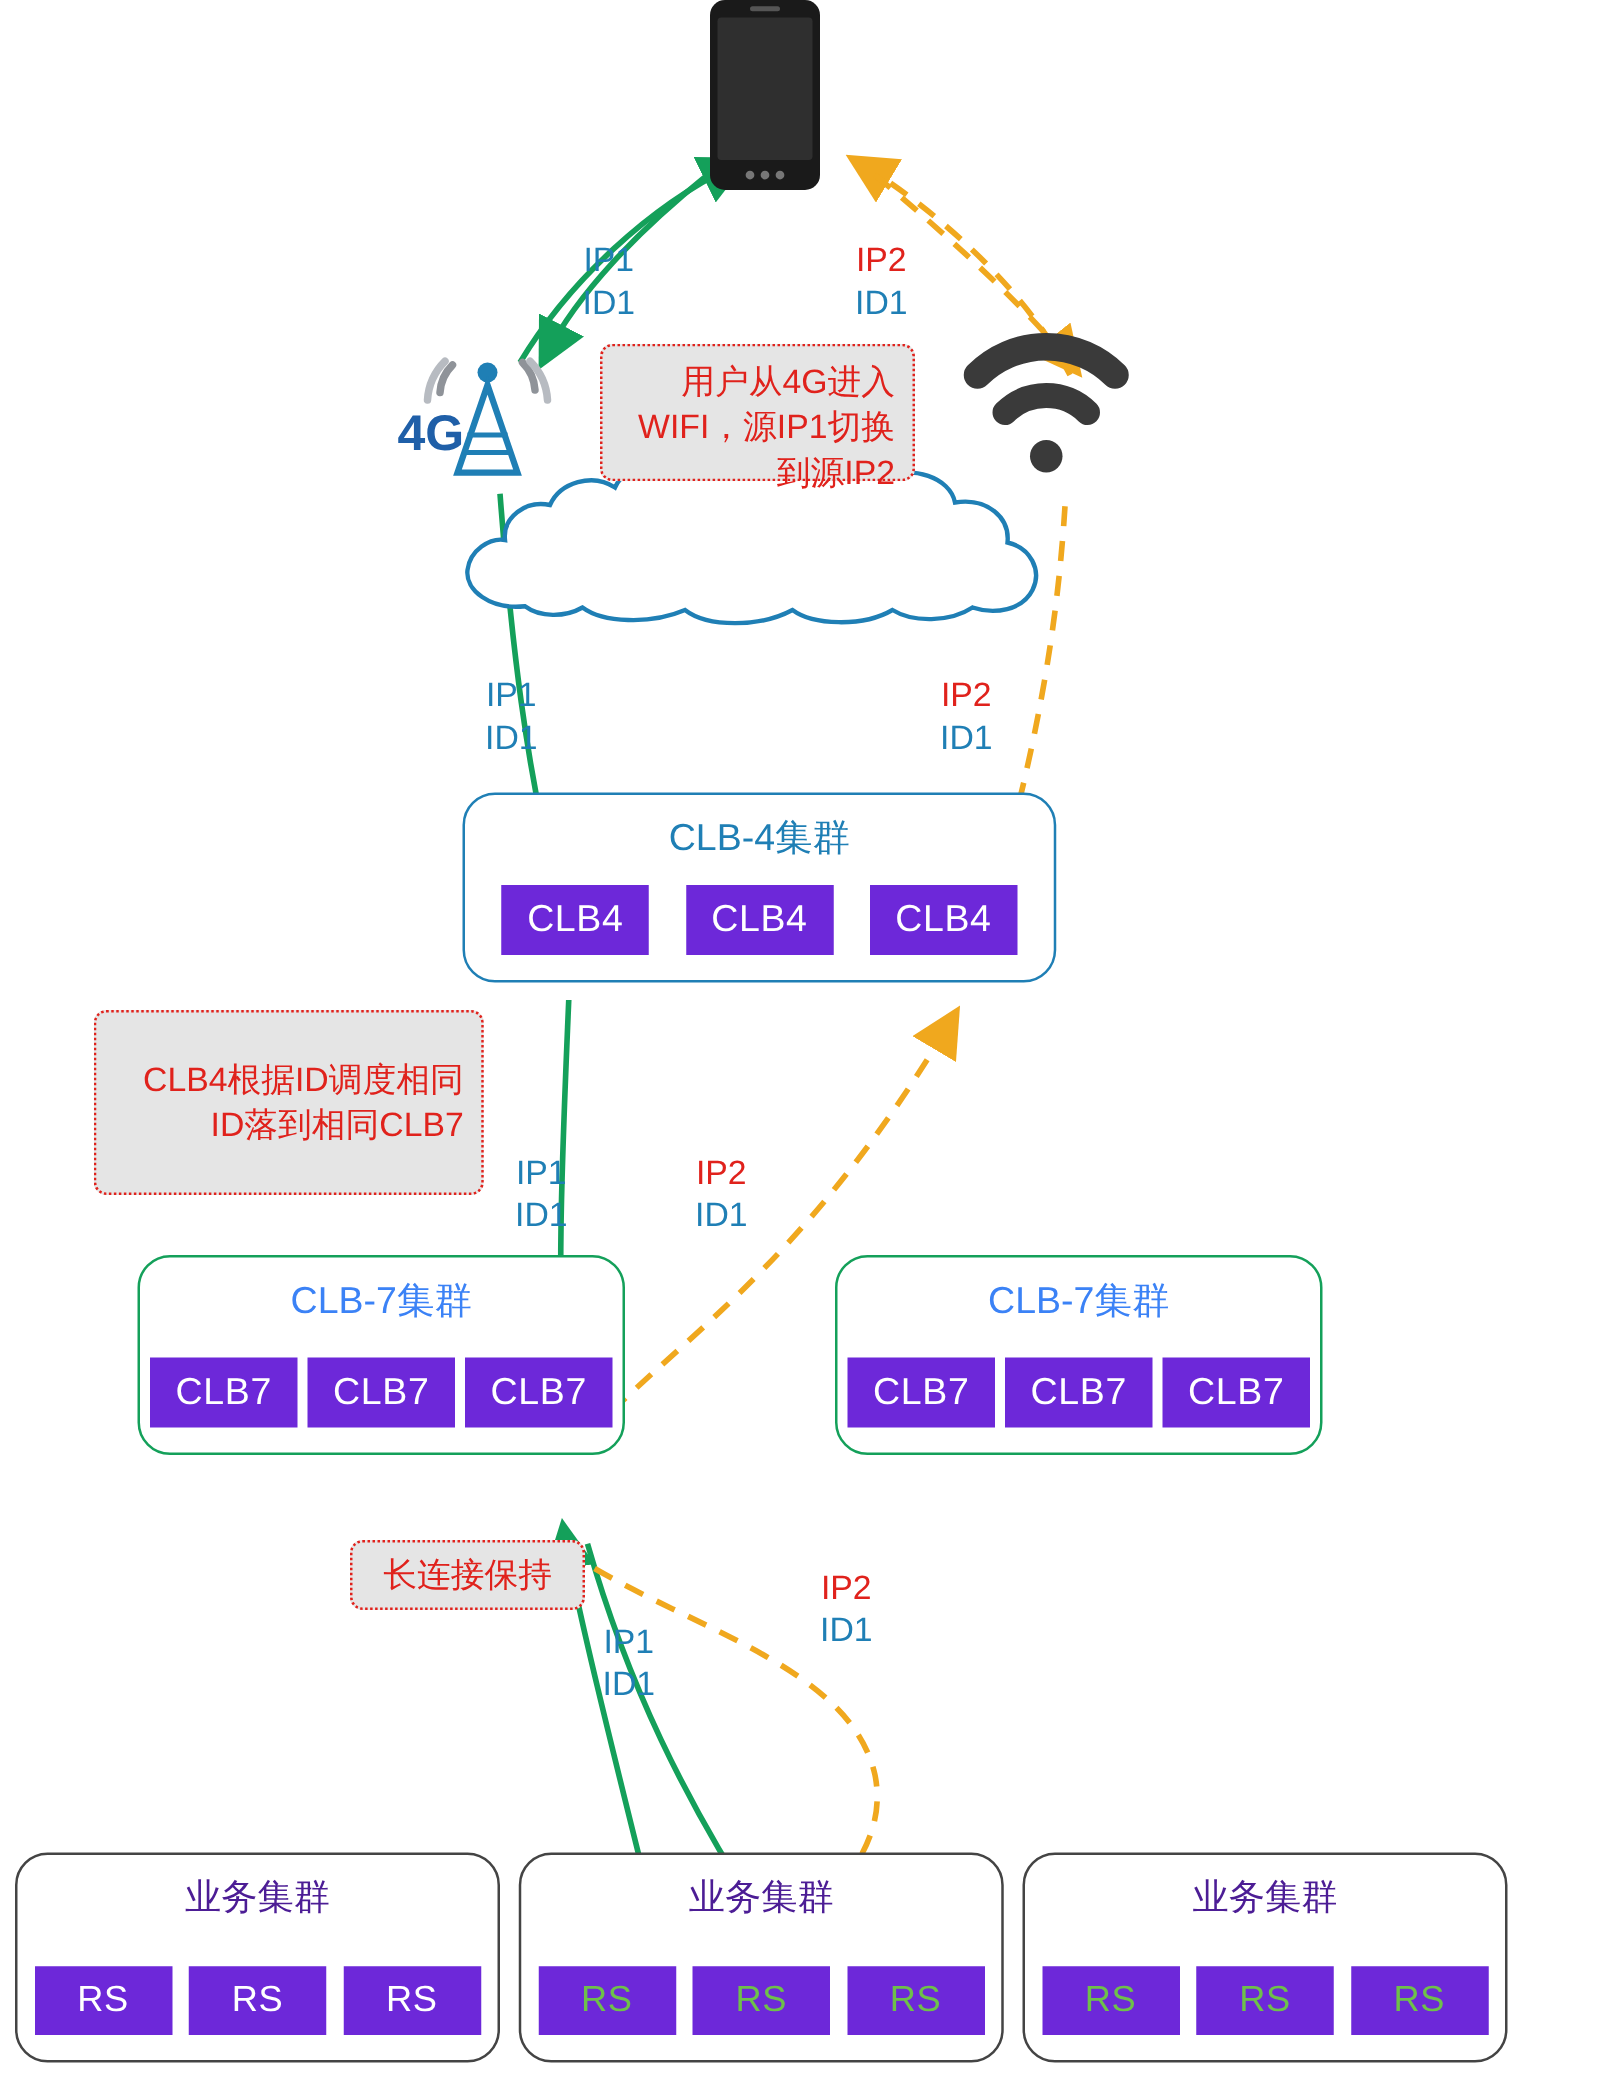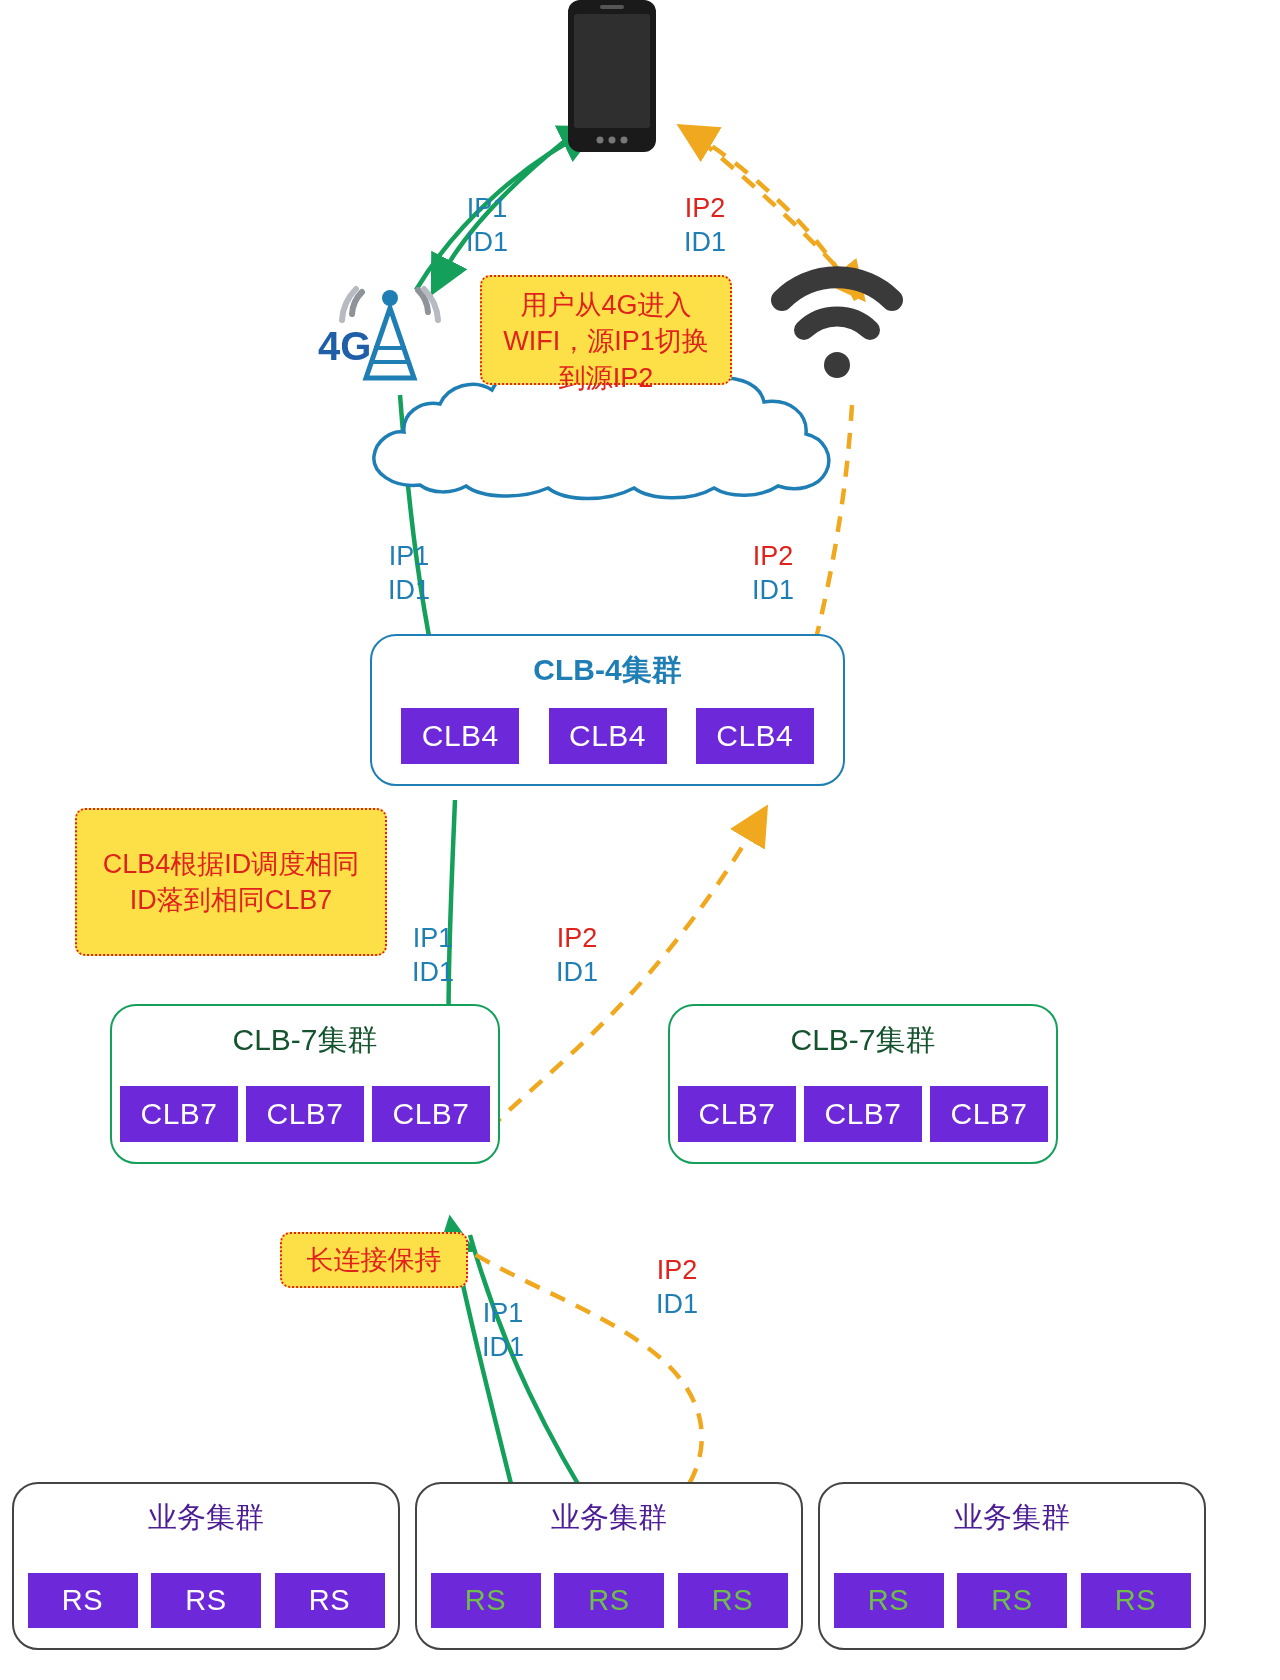--- a/index.html
+++ b/index.html
@@ -36,24 +36,24 @@
   }
   .lbl.blue { color: #1f7fb5; }
 
   .note {
     position: absolute;
     border: 2px dotted #e0221c;
     border-radius: 10px;
     color: #e0221c;
     font-size: 27px;
     line-height: 1.35;
-    text-align: center;
+    text-align: right;
     padding: 10px 14px;
     box-sizing: border-box;
-    background: #fde047;
+    background: #e5e5e5;
   }
 
   .cluster {
     position: absolute;
     box-sizing: border-box;
     border-radius: 26px;
     background: #ffffff;
   }
   .cluster .title {
     position: absolute;
@@ -74,24 +74,24 @@
     background: #6d28d9;
     color: #ffffff;
     font-size: 30px;
     text-align: center;
     padding: 11px 0;
     width: 118px;
     letter-spacing: 0.5px;
   }
 
   .clb4-cluster { border: 2.5px solid #1f7fb5; }
-  .clb4-cluster .title { color: #1f7fb5; font-weight: bold; }
+  .clb4-cluster .title { color: #1f7fb5; }
 
   .clb7-cluster { border: 2.5px solid #14a05a; }
-  .clb7-cluster .title { color: #14532d; }
+  .clb7-cluster .title { color: #3b82f6; }
 
   .rs-cluster { border: 2.5px solid #444444; }
   .rs-cluster .title { color: #4c1d95; font-size: 29px; }
   .rs-cluster .node { width: 110px; font-size: 29px; margin-top: 20px; }
   .node.green-text { color: #6ec04a; }
 </style>
 </head>
 <body>
 
 <div id="stage">

